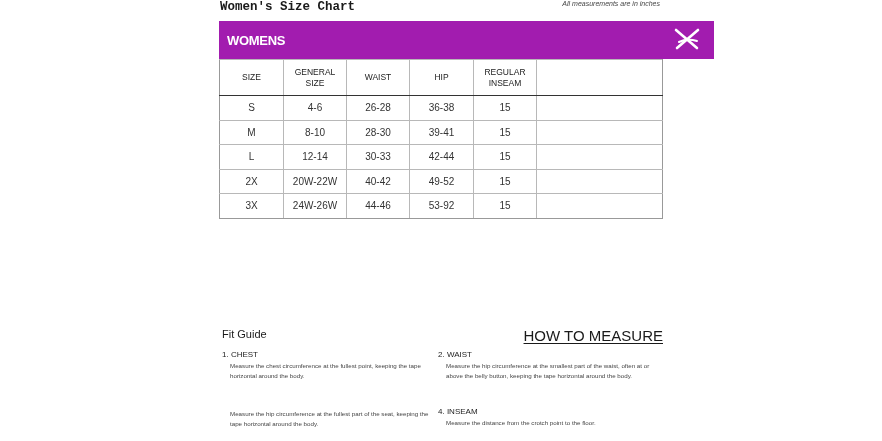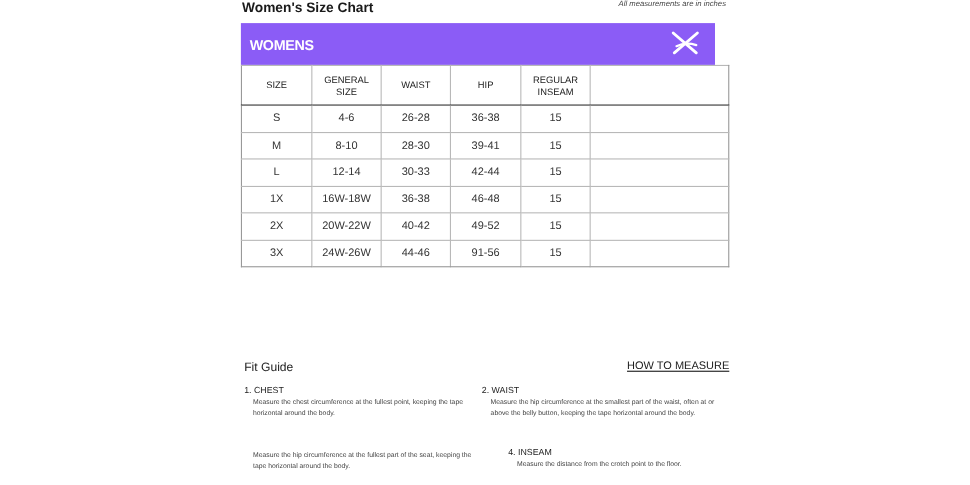--- a/index.html
+++ b/index.html
@@ -1,31 +1,31 @@
 <!DOCTYPE html>
 <html><head>
 <meta charset="utf-8">
 <style>
   html, body { margin:0; padding:0; background:#ffffff; }
   body { width:882px; height:441px; position:relative; overflow:hidden; font-family:"Liberation Sans", sans-serif; color:#222; }
-  .title { position:absolute; left:220px; top:0px; font-size:12.5px; font-weight:bold; color:#1a1a1a; }
+  .title { position:absolute; left:220px; top:0px; font-size:12.5px; font-weight:bold; color:#1a1a1a;font-family:Liberation Mono, monospace; }
   .note { position:absolute; right:222px; top:0px; font-size:7px; font-style:italic; color:#444; }
-  .banner { position:absolute; left:219px; top:21px; width:431px; height:38px; background:#8b5cf6; }
+  .banner { position:absolute; left:219px; top:21px; width:495px; height:38px; background:#a21caf; }
   .banner-label { position:absolute; left:8px; top:12px; color:#fff; font-weight:bold; font-size:13px; letter-spacing:-0.3px; }
   .logo { position:absolute; right:14px; top:7px; width:26px; height:22px; }
   table.sizes { position:absolute; left:219px; top:59px; width:443px; border-collapse:collapse; table-layout:fixed;padding-left:40px; }
   table.sizes td, table.sizes th { border:1px solid #b8b8b8; text-align:center; font-size:10px; color:#333; font-weight:normal; padding:0; height:23.5px; }
   table.sizes th { height:35px; font-size:8.5px; line-height:11px; color:#222; }
   table.sizes thead th { border-bottom:1.5px solid #333; }
   table.sizes tr.thick td { border-top:1.5px solid #555; }
   table.sizes tr:last-child td { border-bottom:1.5px solid #999; }
   table.sizes td:first-child, table.sizes th:first-child { border-left:1px solid #999; }
   table.sizes td:last-child, table.sizes th:last-child { border-right:1px solid #999; }
   .fit-title { position:absolute; left:222px; top:328px; font-size:11px; color:#1a1a1a; }
-  .how { position:absolute; right:219px; top:327px; font-size:10px; color:#1a1a1a; text-decoration:underline; text-underline-offset:2px; }
+  .how { position:absolute; right:219px; top:327px; font-size:15px; color:#1a1a1a; text-decoration:underline; text-underline-offset:2px; }
   .guide { position:absolute; width:215px; }
   .guide .h { font-size:8px; color:#222; }
   .guide .b { font-size:6.2px; color:#444; line-height:10px; padding-left:8px; margin-top:2px; }
 </style>
 </head>
 <body>
 
 <div class="title">Women's Size Chart</div>
 <div class="note">All measurements are in inches</div>
 
@@ -76,56 +76,48 @@
     </tr>
     <tr class="thick">
       <td>L</td>
       <td>12-14</td>
       <td>30-33</td>
       <td>42-44</td>
       <td>15</td>
       <td></td>
     </tr>
     <tr>
-      <td>1X</td>
-      <td>16W-18W</td>
-      <td>36-38</td>
-      <td>46-48</td>
-      <td>15</td>
-      <td></td>
-    </tr>
-    <tr>
       <td>2X</td>
       <td>20W-22W</td>
       <td>40-42</td>
       <td>49-52</td>
       <td>15</td>
       <td></td>
     </tr>
     <tr>
       <td>3X</td>
       <td>24W-26W</td>
       <td>44-46</td>
-      <td>91-56</td>
+      <td>53-92</td>
       <td>15</td>
       <td></td>
     </tr>
   </tbody>
 </table>
 
 <div class="fit-title">Fit Guide</div>
 <div class="how">HOW TO MEASURE</div>
 
 <div class="guide" style="left:222px; top:350px;">
   <div class="h">1. CHEST</div>
   <div class="b">Measure the chest circumference at the fullest point, keeping the tape horizontal around the body.</div>
 </div>
 <div class="guide" style="left:438px; top:350px;">
   <div class="h">2. WAIST</div>
   <div class="b">Measure the hip circumference at the smallest part of the waist, often at or above the belly button, keeping the tape horizontal around the body.</div>
 </div>
 <div class="guide" style="left:222px; top:407px;">
   <div class="b">Measure the hip circumference at the fullest part of the seat, keeping the tape horizontal around the body.</div>
 </div>
-<div class="guide" style="left:438px; top:407px;margin-left:24px;">
+<div class="guide" style="left:438px; top:407px;">
   <div class="h">4. INSEAM</div>
   <div class="b">Measure the distance from the crotch point to the floor.</div>
 </div>
 
 </body></html>

